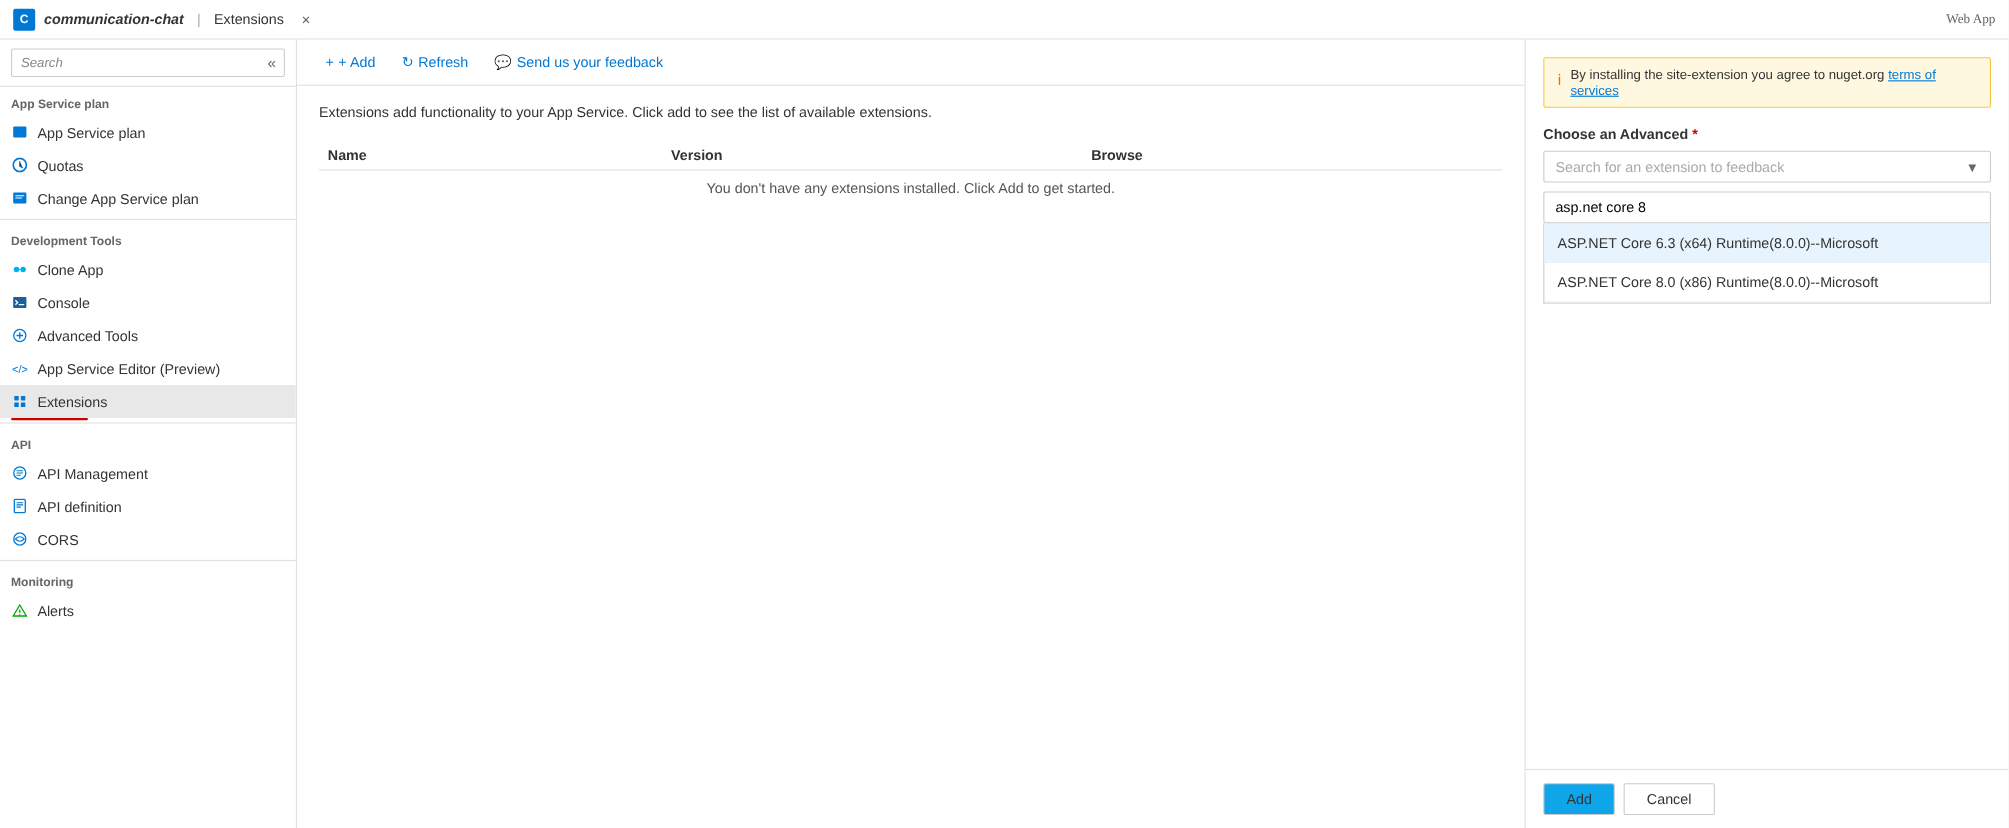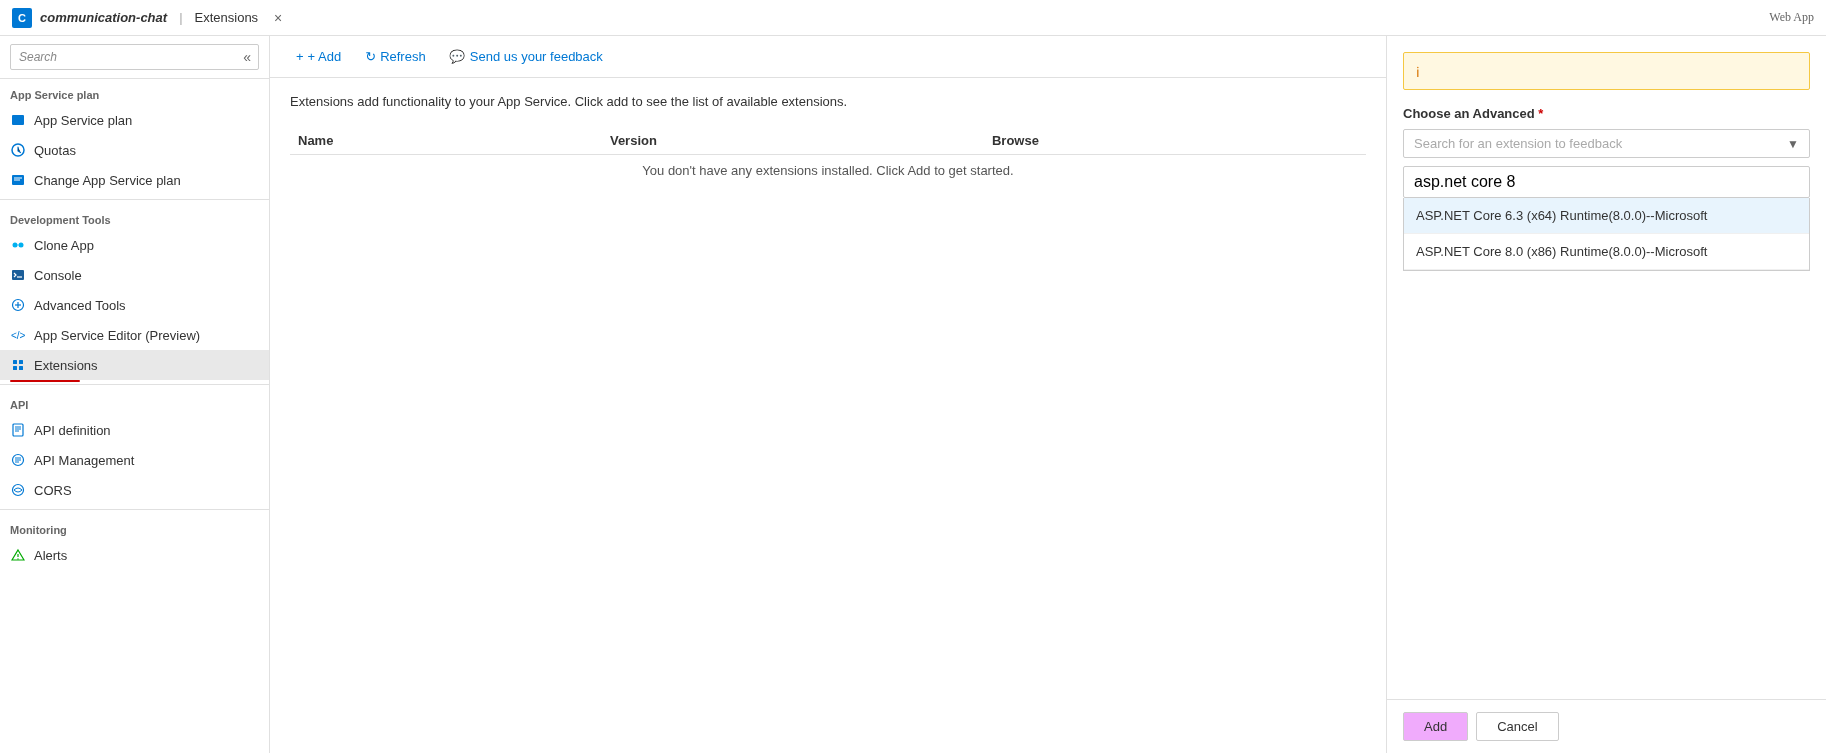--- a/index.html
+++ b/index.html
@@ -125,35 +125,35 @@
       width: 100%; padding: 6px 10px; border: 1px solid #ccc; border-radius: 2px;
       font-size: 13px; outline: none; cursor: pointer; background: #fff;
       display: flex; align-items: center; justify-content: space-between;
       color: #aaa; margin-bottom: 8px;
     }
     .dropdown-select-placeholder { color: #aaa; }
     .dropdown-chevron { color: #666; font-size: 12px; }
 
     .search-box-ext {
       width: 100%; padding: 6px 10px; border: 1px solid #ccc; border-radius: 2px;
-      font-size: 16px; outline: none; margin-bottom: 0;
+      font-size: 13px; outline: none; margin-bottom: 0;
     }
 
     .ext-option {
       padding: 10px 12px; font-size: 13px; color: #333; cursor: pointer;
       border-bottom: 1px solid #f0f0f0;
     }
     .ext-option.highlighted { background: #e8f4fd; }
 
     .right-panel-footer {
       padding: 12px 16px; border-top: 1px solid #e0e0e0;
       display: flex; gap: 8px; justify-content: flex-start; background: #fff;
     }
     .btn-primary {
-      padding: 6px 20px; background: #f0abfc; border: 1px solid #ccc;
+      padding: 6px 20px; background: #0ea5e9; border: 1px solid #ccc;
       font-size: 13px; cursor: pointer; border-radius: 2px; color: #333;
     }
     .btn-cancel {
       padding: 6px 20px; background: #fff; border: 1px solid #ccc;
       font-size: 13px; cursor: pointer; border-radius: 2px; color: #333;
     }
 
     
     ::-webkit-scrollbar { width: 6px; }
     ::-webkit-scrollbar-track { background: #f1f1f1; }
@@ -271,38 +271,38 @@
         </span>
         <span>Extensions</span>
       </div>
 
       <hr class="sidebar-divider">
 
       <div class="sidebar-section-header">API</div>
       <div class="sidebar-item">
         <span class="item-icon">
           <svg width="14" height="14" viewBox="0 0 14 14">
+              <circle cx="7" cy="7" r="5.5" fill="none" stroke="#0078d4" stroke-width="1.2"></circle>
+              <line x1="4" y1="5" x2="10" y2="5" stroke="#0078d4" stroke-width="1"></line>
+              <line x1="4" y1="7" x2="10" y2="7" stroke="#0078d4" stroke-width="1"></line>
+              <line x1="4" y1="9" x2="8" y2="9" stroke="#0078d4" stroke-width="1"></line>
+            </svg>
+        </span>
+        <span>API Management</span>
+      </div>
+      <div class="sidebar-item">
+        <span class="item-icon">
+          <svg width="14" height="14" viewBox="0 0 14 14">
               <rect x="2" y="1" width="10" height="12" rx="1" fill="none" stroke="#0078d4" stroke-width="1.2"></rect>
               <line x1="4" y1="4" x2="10" y2="4" stroke="#0078d4" stroke-width="1"></line>
               <line x1="4" y1="6" x2="10" y2="6" stroke="#0078d4" stroke-width="1"></line>
               <line x1="4" y1="8" x2="8" y2="8" stroke="#0078d4" stroke-width="1"></line>
             </svg>
         </span>
         <span>API definition</span>
-      </div>
-      <div class="sidebar-item">
-        <span class="item-icon">
-          <svg width="14" height="14" viewBox="0 0 14 14">
-              <circle cx="7" cy="7" r="5.5" fill="none" stroke="#0078d4" stroke-width="1.2"></circle>
-              <line x1="4" y1="5" x2="10" y2="5" stroke="#0078d4" stroke-width="1"></line>
-              <line x1="4" y1="7" x2="10" y2="7" stroke="#0078d4" stroke-width="1"></line>
-              <line x1="4" y1="9" x2="8" y2="9" stroke="#0078d4" stroke-width="1"></line>
-            </svg>
-        </span>
-        <span>API Management</span>
       </div>
       <div class="sidebar-item">
         <span class="item-icon">
           <svg width="14" height="14" viewBox="0 0 14 14">
               <circle cx="7" cy="7" r="5.5" fill="none" stroke="#0078d4" stroke-width="1.2"></circle>
               <path d="M3 7 Q7 3 11 7 Q7 11 3 7Z" fill="none" stroke="#0078d4" stroke-width="1"></path>
             </svg>
         </span>
         <span>CORS</span>
       </div>
@@ -355,20 +355,24 @@
           </tr>
         </tbody>
       </table>
     </div>
   </div>
 
   <div class="right-panel">
     <div class="right-panel-body">
       <div class="info-banner">
         <span class="info-icon">ℹ</span>
+        <span>
+          <span>By installing the site-extension you agree to nuget.org</span>
+          <span class="link-text">terms of services</span>
+        </span>
       </div>
 
       <div class="choose-label">
         <span>Choose an Advanced</span>
         <span class="required-star">*</span>
       </div>
 
       <div class="dropdown-select">
         <span class="dropdown-select-placeholder">Search for an extension to feedback</span>
         <span class="dropdown-chevron">▼</span>

